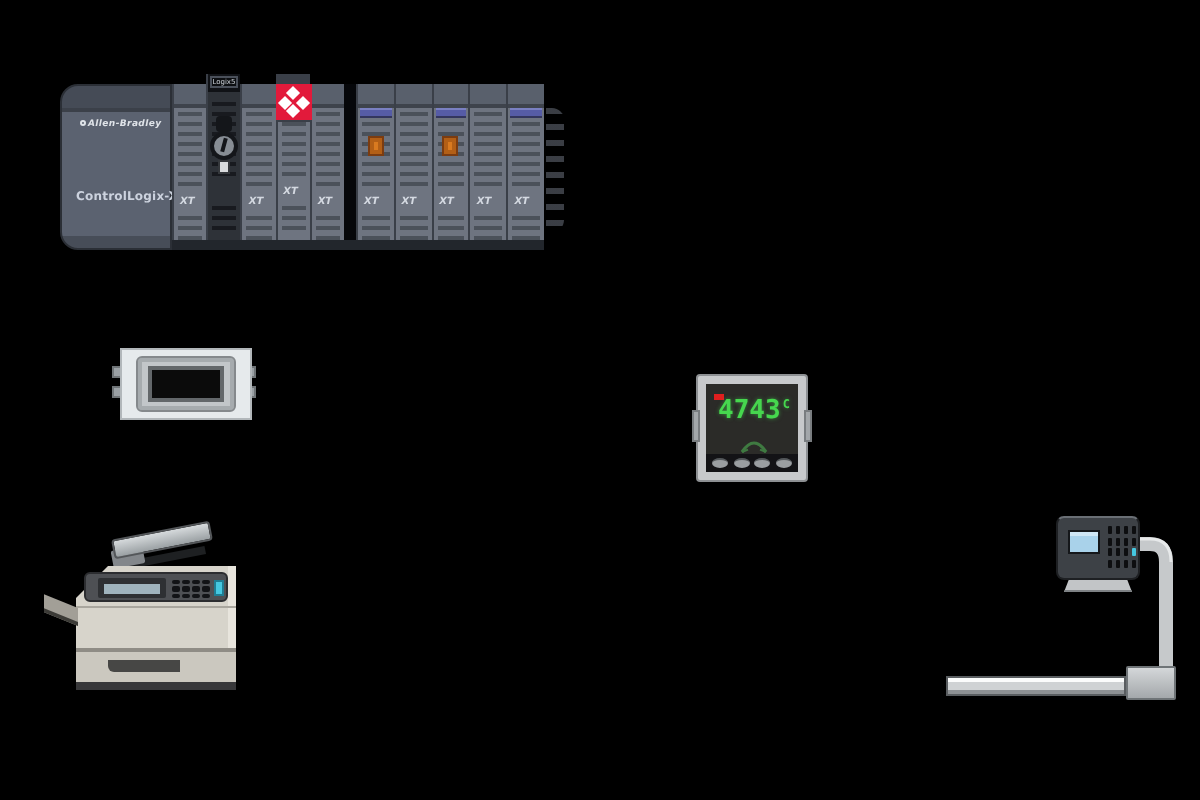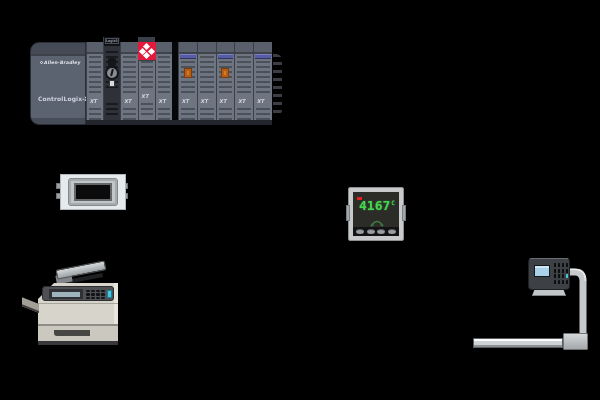--- a/index.html
+++ b/index.html
@@ -213,21 +213,21 @@
     <div class="meter-body"></div>
     <div class="meter-bezel"></div>
     <div class="meter-screen"></div>
   </div>
 
   <div class="tc">
     <div class="tc-clip tcc-l"></div>
     <div class="tc-clip tcc-r"></div>
     <div class="tc-face">
       <div class="tc-led"></div>
-      <div class="tc-display"><span>4167</span><span class="tc-unit">C</span></div>
+      <div class="tc-display"><span>4743</span><span class="tc-unit">C</span></div>
       <svg class="tc-loop" width="18" height="9" viewBox="0 0 18 9">
         <path d="M3 7 Q9 -2 15 7" fill="none" stroke="#3f7a41" stroke-width="1.6"></path>
         <path d="M3 7 l3 -1.2 M15 7 l-3 -1.2" fill="none" stroke="#3f7a41" stroke-width="1"></path>
       </svg>
       <div class="tc-buttons">
         <div class="tc-btn"></div>
         <div class="tc-btn"></div>
         <div class="tc-btn"></div>
         <div class="tc-btn"></div>
       </div>

